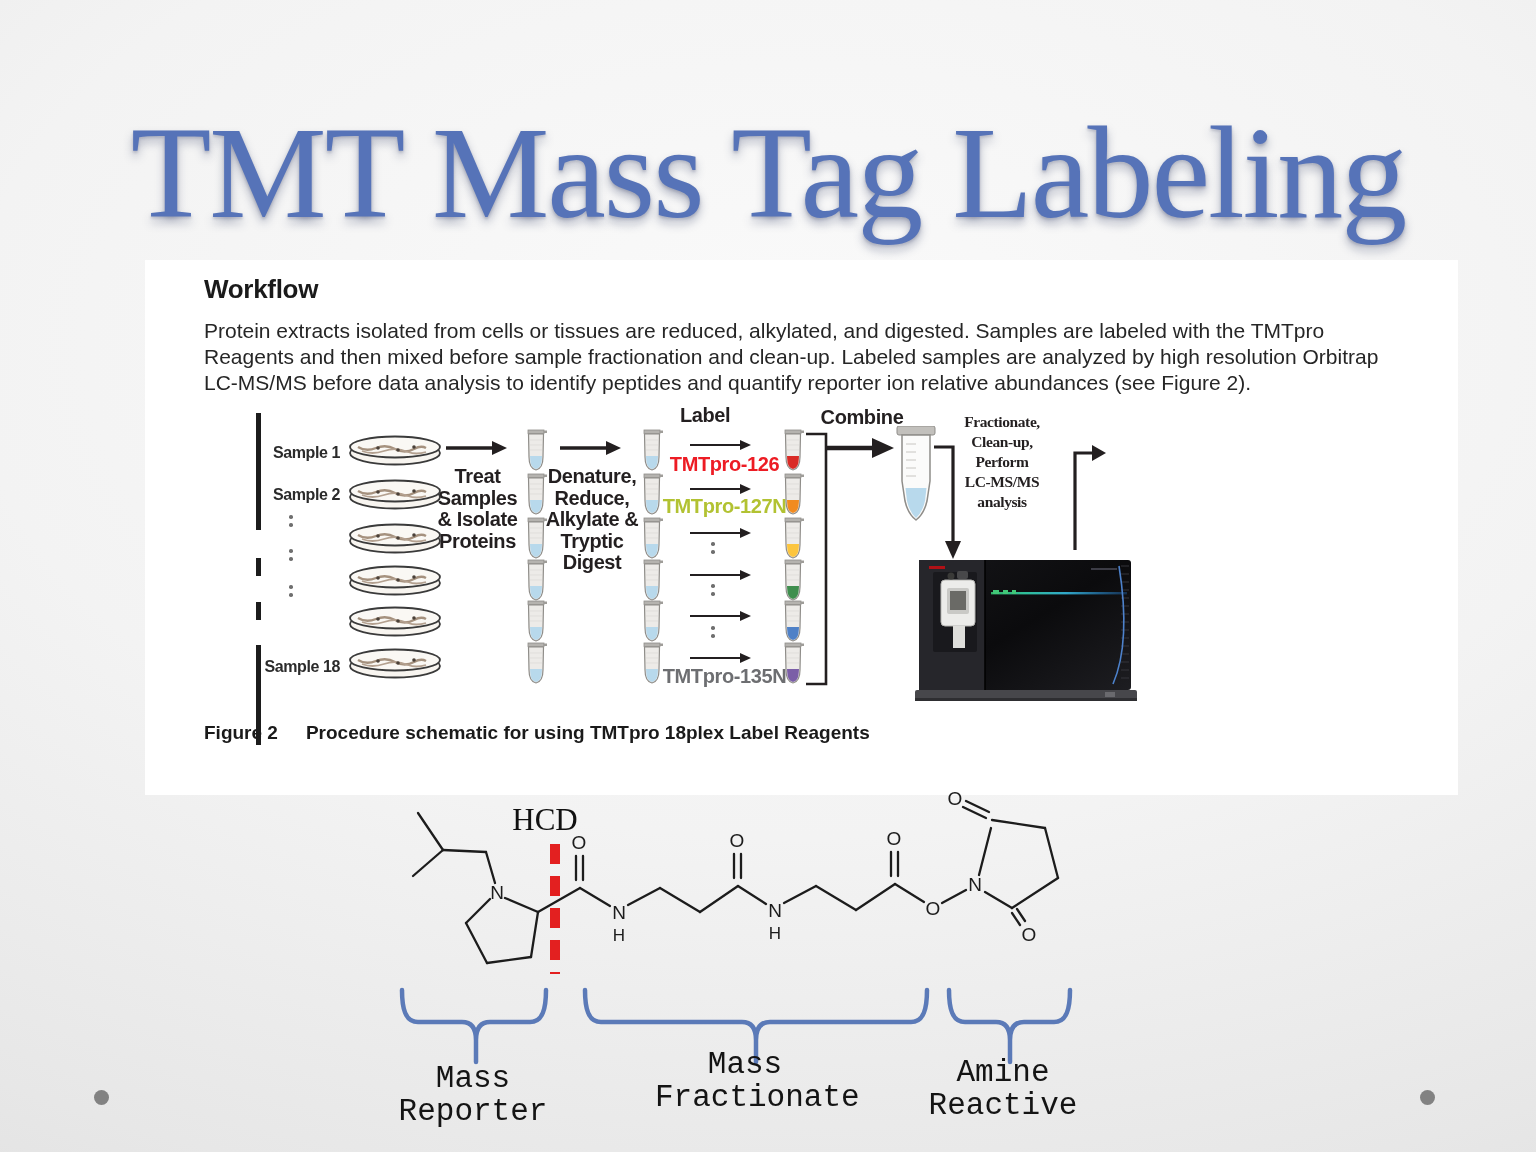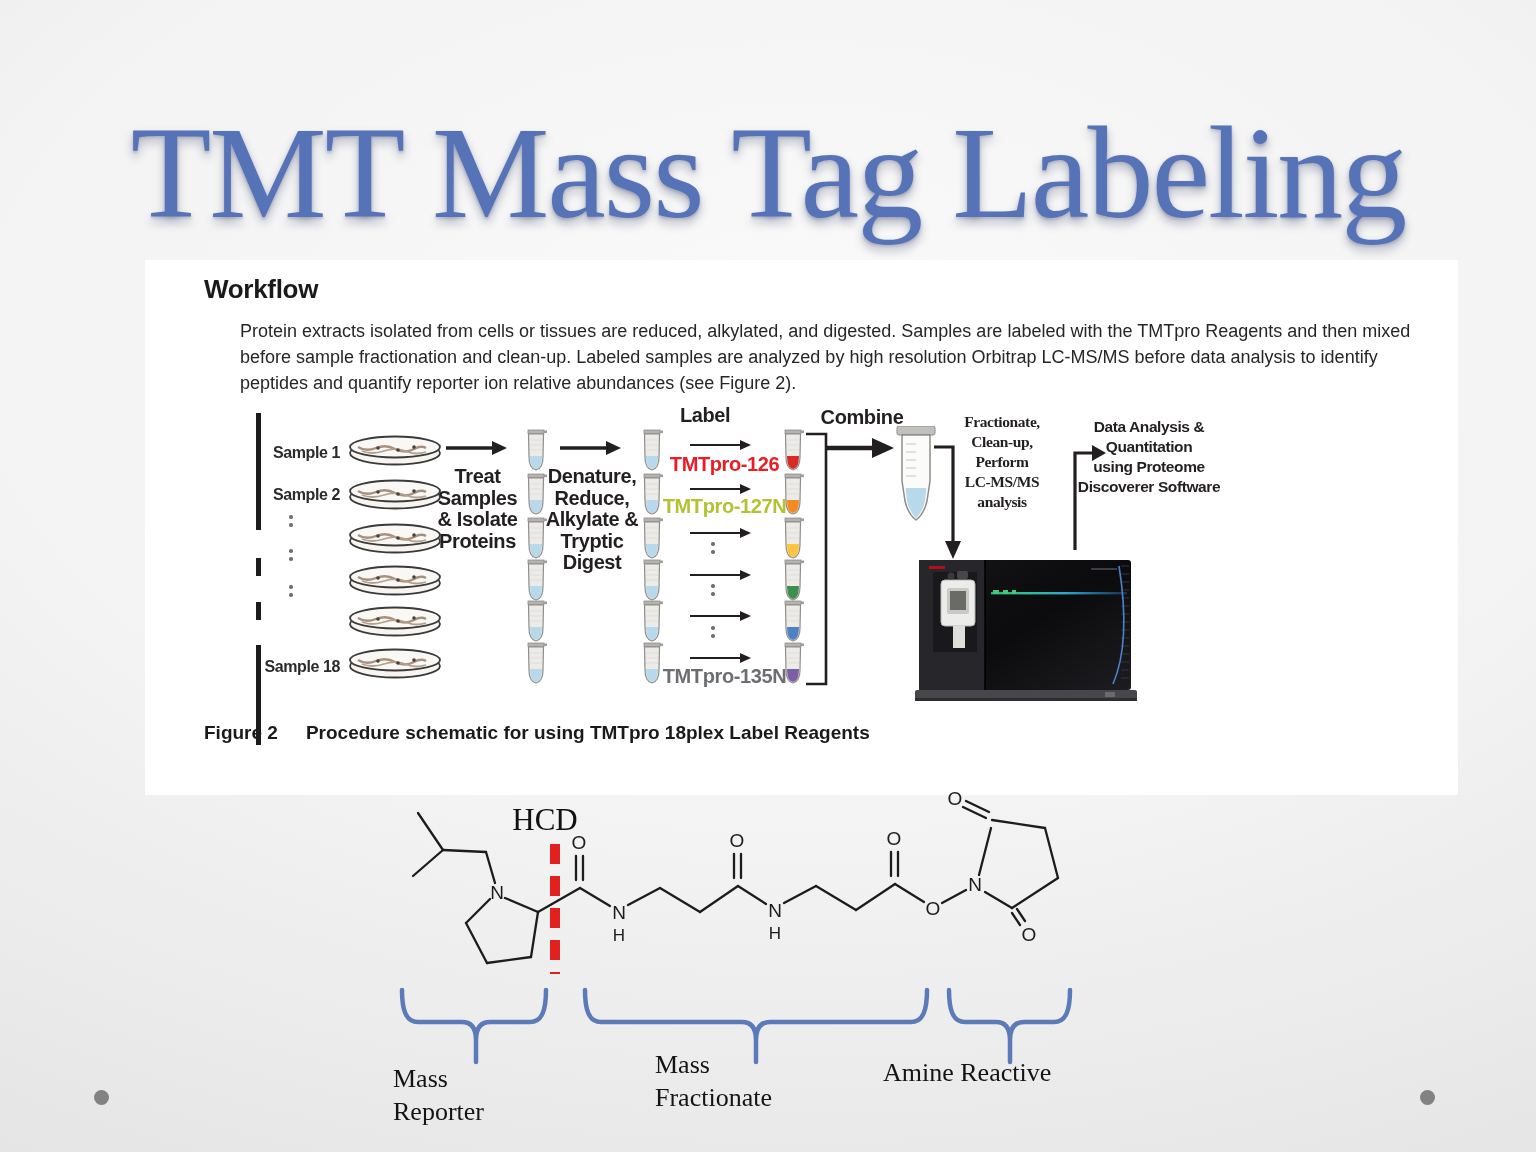--- a/index.html
+++ b/index.html
@@ -5,30 +5,30 @@
   html,body{margin:0;padding:0;background:#555;}
   .slide{position:relative;width:1536px;height:1152px;overflow:hidden;margin:0 auto;
     font-family:"Liberation Sans",sans-serif;
     background:radial-gradient(ellipse 120% 95% at 52% 30%, #fafafa 0%, #f3f3f3 45%, #e7e7e7 80%, #dedede 100%);}
   .abs{position:absolute;}
   .title{left:0;top:96px;width:100%;text-align:center;
     font-family:"Liberation Serif",serif;font-size:132px;letter-spacing:-2px;color:#5673b8;
     text-shadow:0 6px 10px rgba(50,60,100,.35),0 2px 3px rgba(50,60,100,.25);}
   .panel{left:145px;top:260px;width:1313px;height:535px;background:#ffffff;}
   .wf-heading{left:204px;top:274px;font-size:26px;font-weight:bold;color:#1a1a1a;letter-spacing:-.3px;}
-  .wf-para{left:204px;top:318px;width:1202px;font-size:18px;line-height:26px;color:#262626;margin-left:36px;}
+  .wf-para{left:204px;top:318px;width:1202px;font-size:21px;line-height:26px;color:#262626;}
   .caption{left:204px;top:722px;font-size:19px;font-weight:bold;color:#1a1a1a;}
   .caption .gap{display:inline-block;width:28px;}
   .figtext{font-weight:bold;color:#231f20;letter-spacing:-.4px;text-align:center;
     font-size:20px;line-height:21.5px;}
   .figtext.lh20{font-size:15.5px;line-height:20px;}
   .samp{font-size:16px;font-weight:bold;color:#2b2b2b;letter-spacing:-.4px;text-align:right;width:110px;}
   .vseg{left:256px;width:5px;background:#1c1c1c;}
   .dotcol span{display:block;width:3.5px;height:3.5px;border-radius:50%;background:#6f6f6f;margin:0 0 4.5px 0;}
-  .grouplabel{font-family:Liberation Serif, serif;font-size:26px;line-height:33px;text-align:left;color:#141414;}
+  .grouplabel{font-family:Liberation Mono, monospace;font-size:31px;line-height:33px;text-align:center;color:#141414;}
   .corner-dot{width:15px;height:15px;border-radius:50%;background:#828282;}
   svg{display:block;}
 </style>
 </head>
 <body>
 
 <div class="slide">
 
   <div class="abs title">TMT Mass Tag Labeling</div>
 
@@ -177,26 +177,20 @@
       <rect x="192" y="136" width="10" height="5" fill="#6a6a6e"></rect>
     </svg>
   </div>
 
   <div class="abs" style="left:1070px;top:440px;">
     <svg width="42" height="115">
         <path d="M5,110 L5,13 L22,13" fill="none" stroke="#231f20" stroke-width="3.2"></path>
         <polygon points="22,5 22,21 36,13" fill="#231f20"></polygon>
       </svg>
   </div>
-  <div class="abs figtext lh20" style="left:1068px;top:417px;width:162px;">
-    <div>Data Analysis &amp;</div>
-    <div>Quantitation</div>
-    <div>using Proteome</div>
-    <div>Discoverer Software</div>
-  </div>
 
   <div class="abs" id="diagram" style="left:0;top:0;width:1536px;height:1152px;">
       <div class="abs" style="left:348px;top:433px">
         <svg width="94" height="36">
   <ellipse cx="47" cy="20" rx="45" ry="11.5" fill="#f8f5f0" stroke="#3a3a3a" stroke-width="1.8"></ellipse>
   <ellipse cx="47" cy="14" rx="45" ry="10.5" fill="#faf8f4" stroke="#3a3a3a" stroke-width="1.8"></ellipse>
   <path d="M10,14 q8,5 18,1 q10,-4 19,1 q10,5 19,0 q7,-4 12,-1" fill="none" stroke="#a5917e" stroke-width="2.4"></path>
   <path d="M14,18 q10,4 22,0 q12,-4 24,1 q8,3 18,0" fill="none" stroke="#b4a190" stroke-width="1.8"></path>
   <circle cx="30" cy="15" r="1.8" fill="#4a4038"></circle>
           <circle cx="50" cy="17" r="1.8" fill="#4a4038"></circle>

